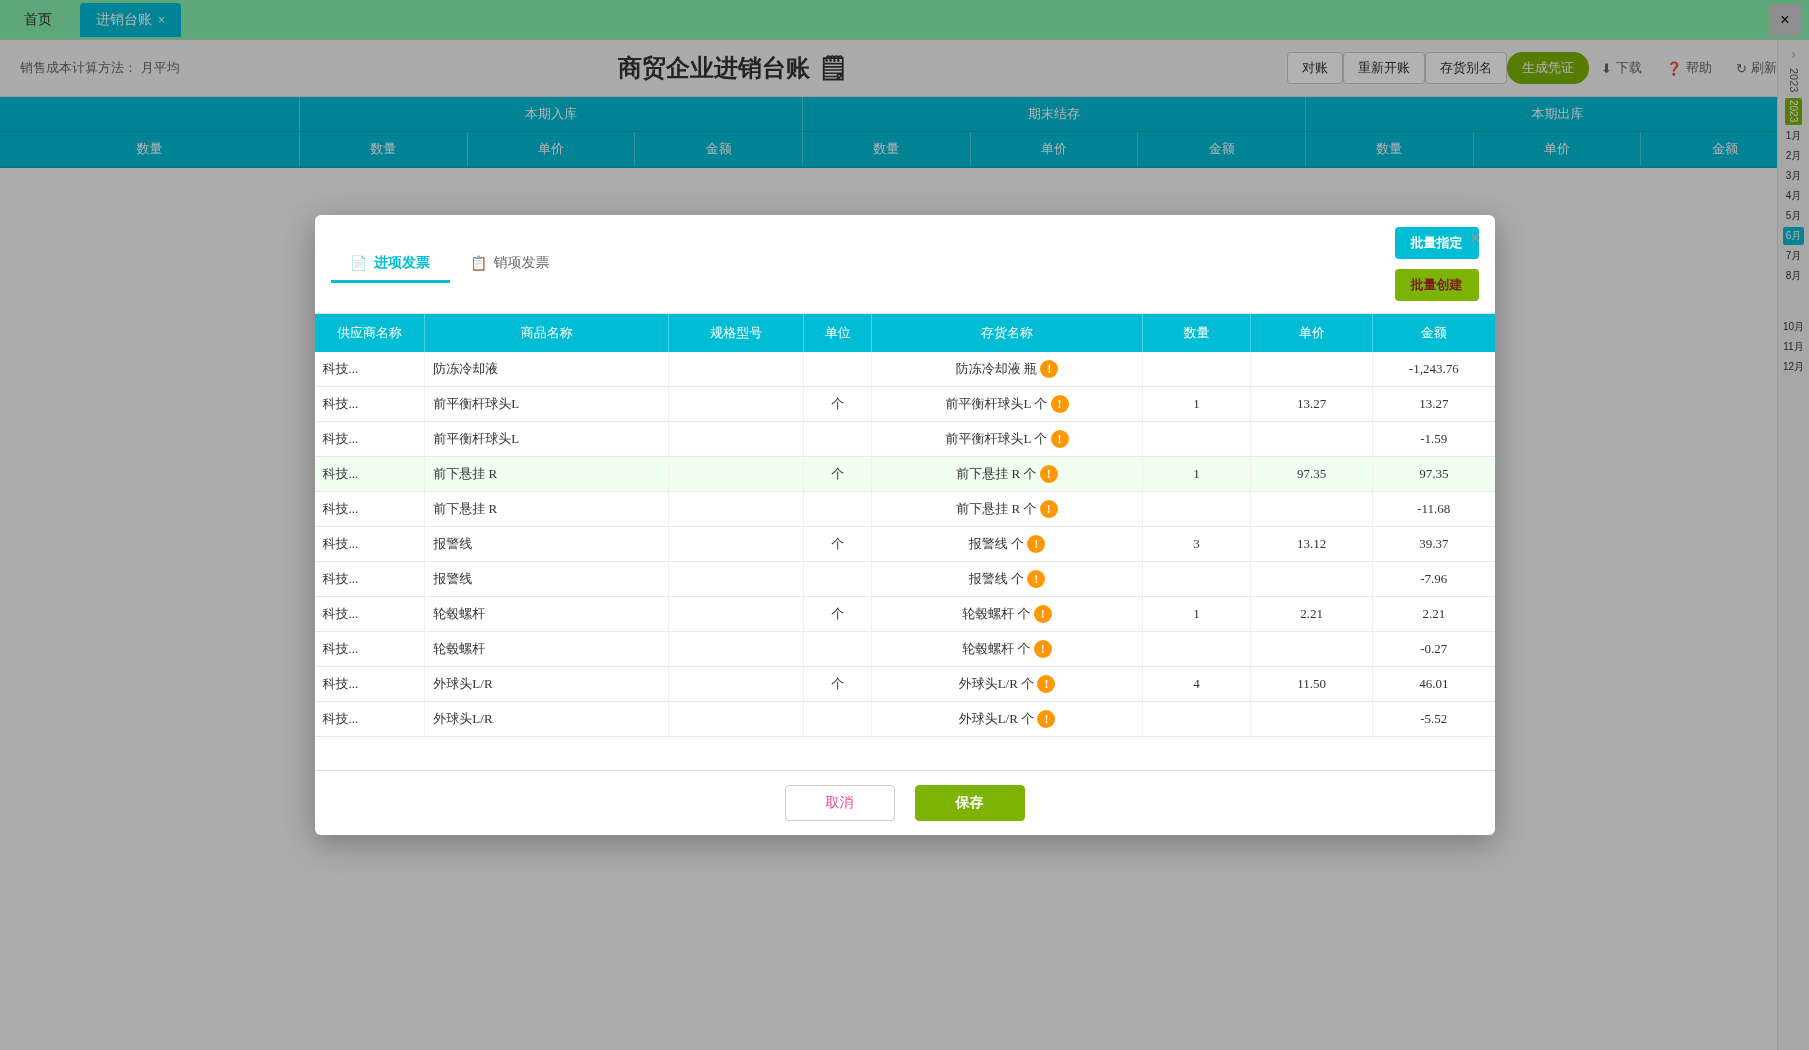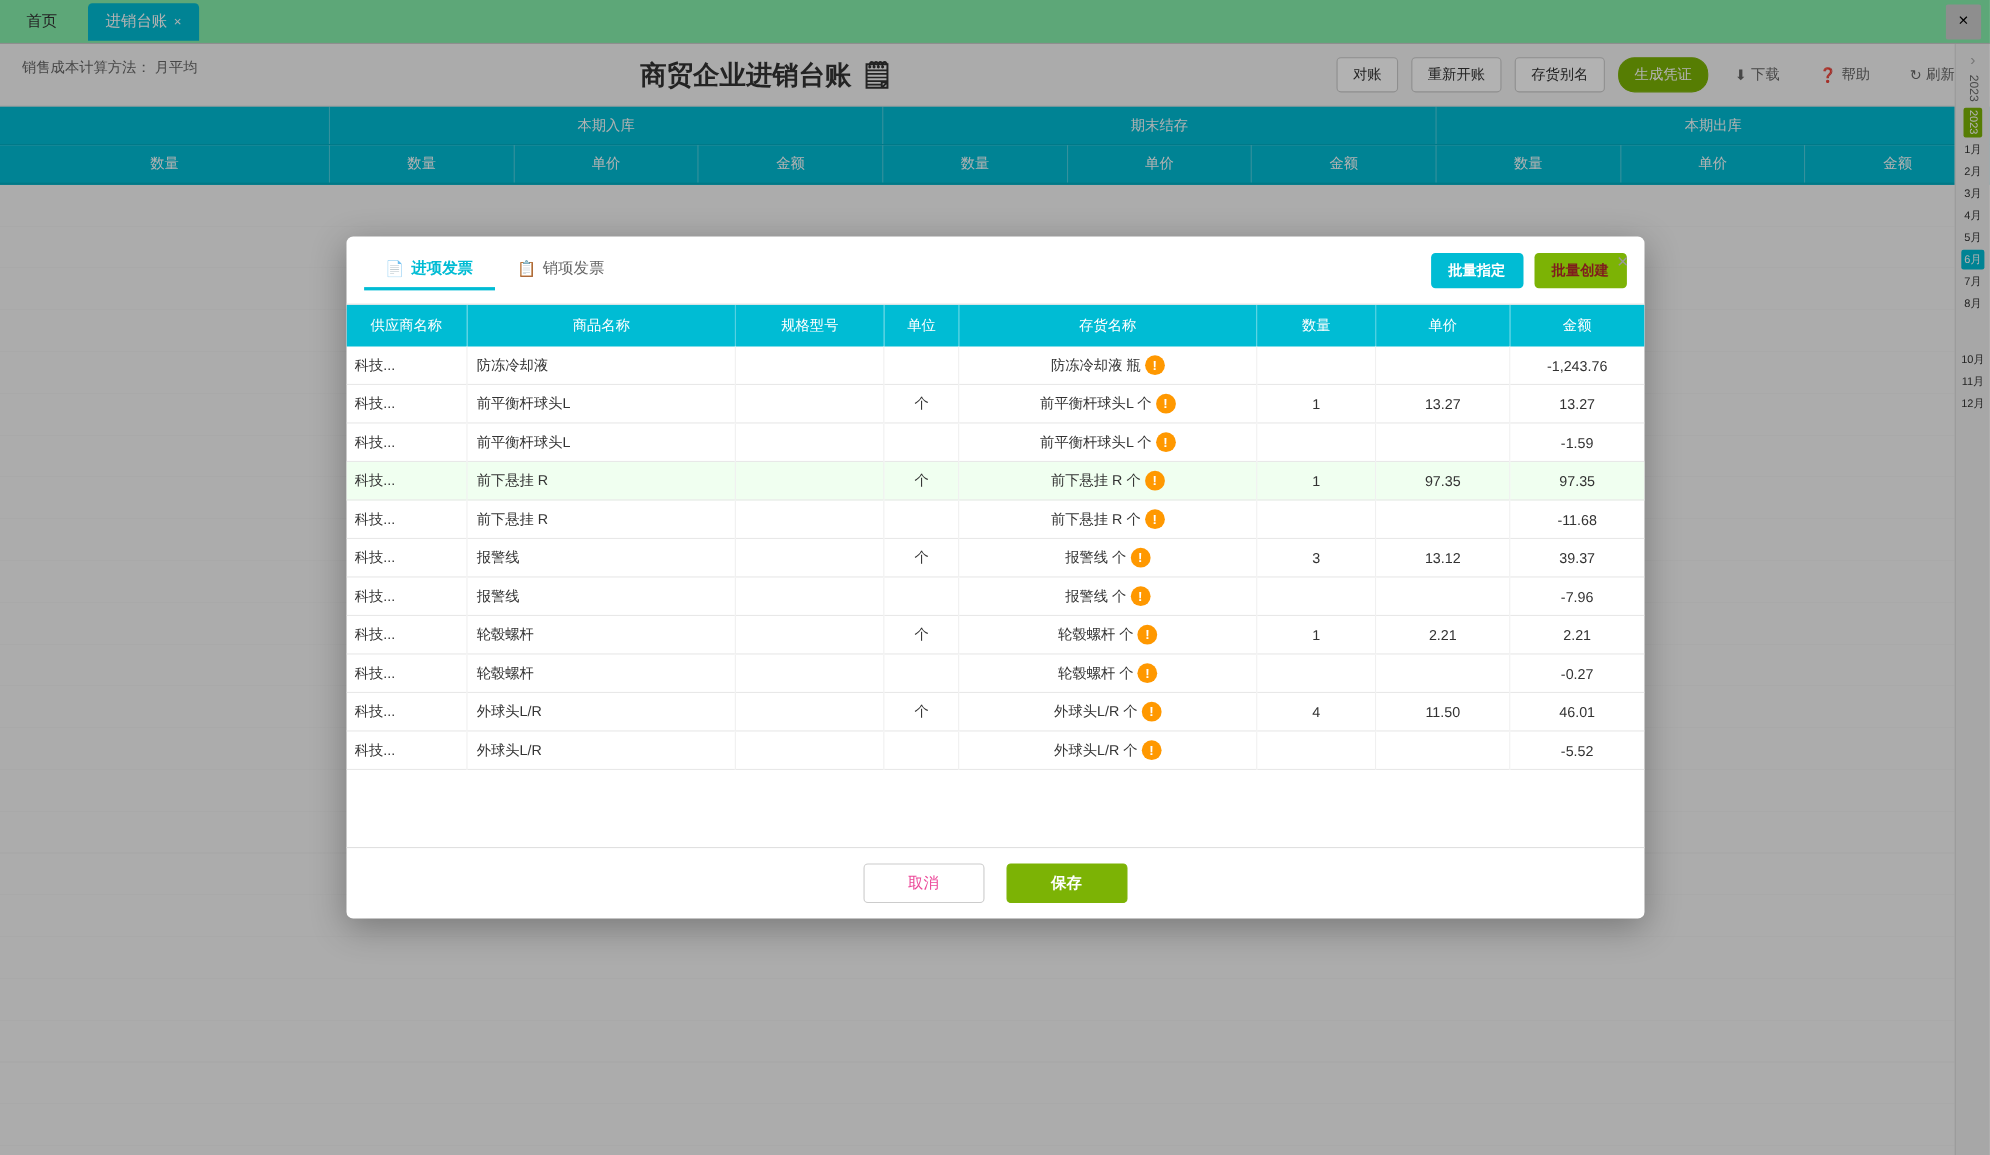--- a/index.html
+++ b/index.html
@@ -12,21 +12,21 @@
     .tab-bar { display: flex; align-items: center; background: #86efac; border-bottom: 1px solid #ccc; height: 40px; padding: 0 8px; gap: 12px; }
     .tab-item { padding: 8px 16px; font-size: 14px; cursor: pointer; color: #333; }
     .tab-item.active { background: #00bcd4; color: #fff; border-radius: 4px 4px 0 0; display: flex; align-items: center; gap: 6px; }
     .tab-close { font-size: 12px; cursor: pointer; }
     .app-close-btn { margin-left: auto; width: 32px; height: 32px; background: #ccc; border: none; cursor: pointer; font-size: 16px; display: flex; align-items: center; justify-content: center; border-radius: 2px; }
 
     
     .main-content { display: flex; flex-direction: column; height: calc(100% - 40px); }
 
     
-    .toolbar { display: flex; padding: 12px 20px; background: #f5f5f5; border-bottom: 1px solid #e0e0e0; gap: 12px; }
+    .toolbar { display: flex; align-items: center; padding: 12px 20px; background: #f5f5f5; border-bottom: 1px solid #e0e0e0; }
     .toolbar-title { font-size: 24px; font-weight: bold; color: #333; flex: 1; text-align: center; display: flex; align-items: center; justify-content: center; gap: 8px; }
     .cost-method { font-size: 13px; color: #666; }
     .toolbar-btn { padding: 6px 14px; border: 1px solid #ccc; background: #fff; border-radius: 4px; cursor: pointer; font-size: 13px; color: #333; }
     .toolbar-btn.primary { background: #7cb305; color: #fff; border-color: #7cb305; border-radius: 15px; }
     .toolbar-icon-btn { padding: 6px 12px; border: none; background: transparent; cursor: pointer; font-size: 13px; color: #666; display: flex; align-items: center; gap: 4px; }
     .header-cell { padding: 8px 12px; text-align: center; font-size: 13px; font-weight: normal; border-right: 1px solid rgba(255,255,255,0.3); }
     .header-cell:last-child { border-right: none; }
 
     
     .right-sidebar { position: absolute; right: 0; top: 40px; width: 30px; background: #e0e0e0; height: calc(100% - 40px); display: flex; flex-direction: column; align-items: center; padding-top: 10px; gap: 4px; }
@@ -34,29 +34,29 @@
     
     .overlay { position: absolute; top: 0; left: 0; width: 100%; height: 100%; background: rgba(0,0,0,0.3); z-index: 100; display: flex; align-items: center; justify-content: center; }
 
     
     .modal { background: #fff; border-radius: 6px; width: 1180px; height: 620px; display: flex; flex-direction: column; box-shadow: 0 8px 32px rgba(0,0,0,0.3); position: relative; }
 
     
     .modal-header { display: flex; align-items: center; padding: 12px 16px; border-bottom: 1px solid #e0e0e0; gap: 0; }
     .modal-tab { padding: 8px 20px; font-size: 14px; cursor: pointer; border-bottom: 3px solid transparent; color: #666; display: flex; align-items: center; gap: 6px; }
     .modal-tab.active { color: #00bcd4; border-bottom: 3px solid #00bcd4; font-weight: bold; }
-    .modal-header-actions { margin-left: auto; display: flex; gap: 10px; }
+    .modal-header-actions { margin-left: auto; display: flex; gap: 10px; flex-direction: column; }
     .batch-btn { padding: 7px 16px; border: none; border-radius: 4px; cursor: pointer; font-size: 13px; font-weight: bold; }
     .batch-btn.green { background: #7cb305; color: #7f1d1d; }
     .batch-btn.teal { background: #00bcd4; color: #fff; }
     .modal-close { position: absolute; right: 14px; top: 14px; background: none; border: none; font-size: 18px; cursor: pointer; color: #999; line-height: 1; }
 
     
     .modal-table-wrap { flex: 1; overflow: auto; }
-    .modal-table { width: 100%; border-collapse: collapse; }
+    .modal-table { width: 100%; border-collapse: collapse; font-family: Liberation Serif, serif; }
     .modal-table thead tr { background: #00bcd4; color: #fff; }
     .modal-table thead th { padding: 10px 8px; text-align: center; font-weight: normal; font-size: 13px; border-right: 1px solid rgba(255,255,255,0.3); white-space: nowrap; }
     .modal-table thead th:last-child { border-right: none; }
     .modal-table tbody tr { border-bottom: 1px solid #e8e8e8; }
     .modal-table tbody tr.highlighted { background: #f0fff0; }
     .modal-table tbody td { padding: 8px 8px; text-align: center; font-size: 13px; color: #333; border-right: 1px solid #f0f0f0; }
     .modal-table tbody td:last-child { border-right: none; }
     .modal-table tbody td.left { text-align: left; }
     .warn-icon { display: inline-block; width: 18px; height: 18px; background: #ff9800; border-radius: 50%; color: #fff; font-size: 12px; font-weight: bold; line-height: 18px; text-align: center; }
     .negative { color: #e53e3e; }

